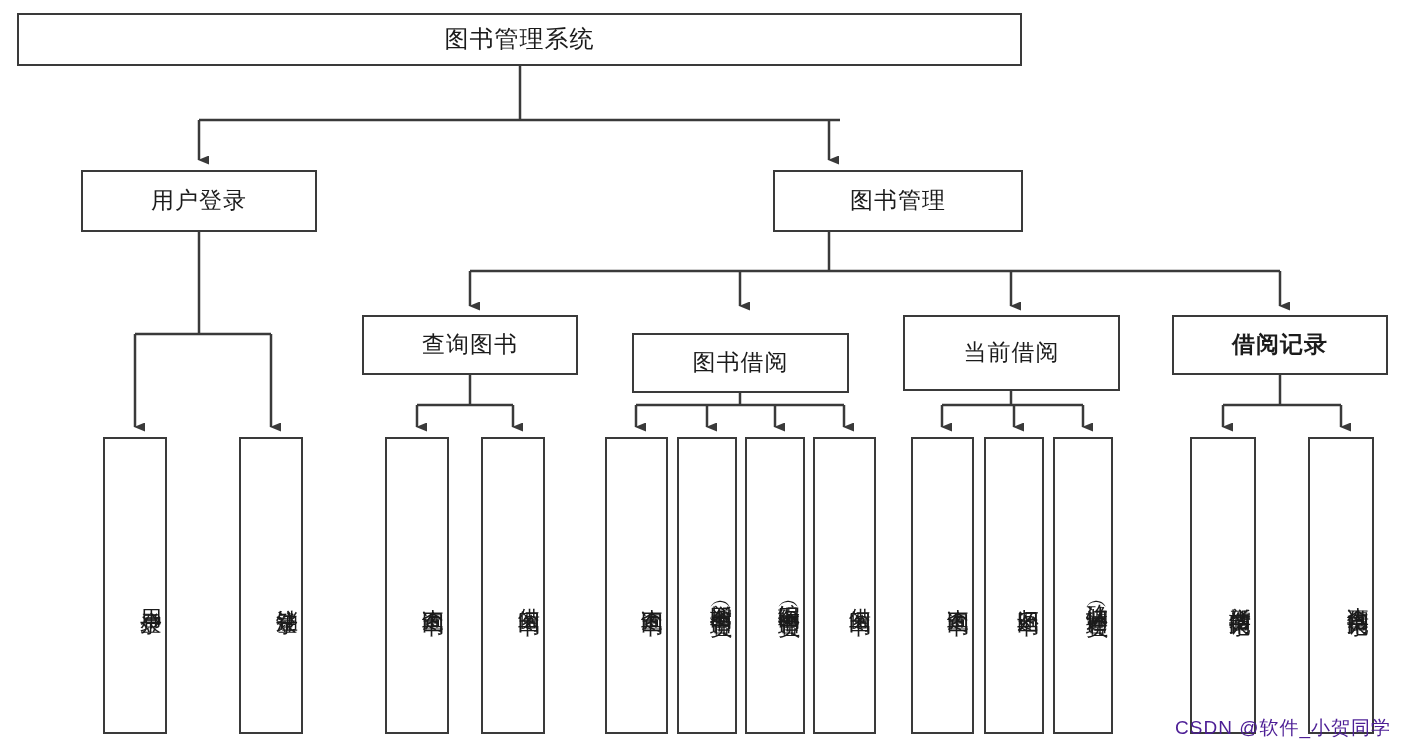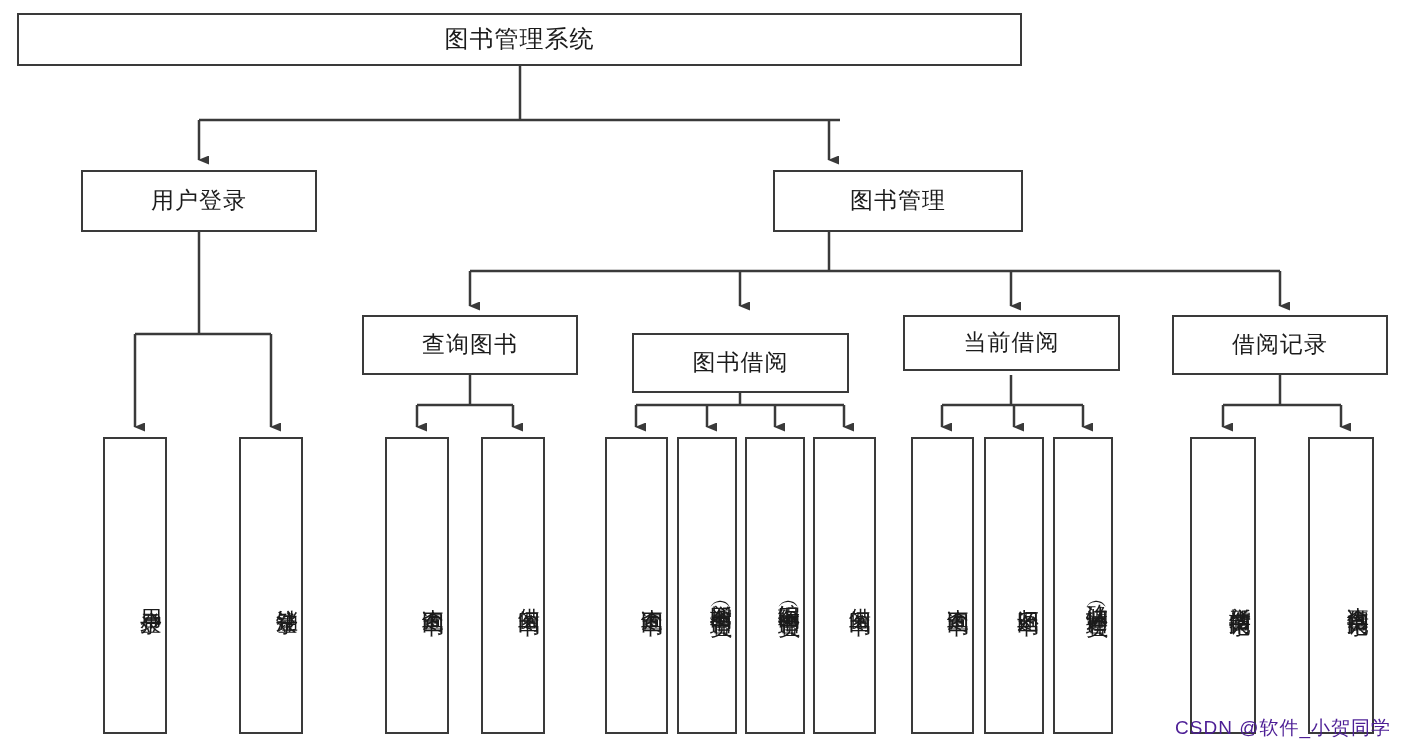--- a/index.html
+++ b/index.html
@@ -103,22 +103,22 @@
     </g>
   </svg>
 
   <div class="node-box node-h node-root" style="left: 17px; top: 13px; width: 1005px; height: 53px;">图书管理系统</div>
 
   <div class="node-box node-h" style="left: 81px; top: 170px; width: 236px; height: 62px;">用户登录</div>
   <div class="node-box node-h" style="left: 741px; top: 170px; width: 250px; height: 62px; margin-left: 32px;">图书管理</div>
 
   <div class="node-box node-h" style="left: 362px; top: 315px; width: 216px; height: 60px;">查询图书</div>
   <div class="node-box node-h" style="left: 632px; top: 333px; width: 217px; height: 60px;">图书借阅</div>
-  <div class="node-box node-h" style="left: 903px; top: 315px; width: 217px; height: 56px;">当前借阅</div>
-  <div class="node-box node-h" style="left: 1172px; top: 315px; width: 216px; height: 60px;">借阅记录</div>
+  <div class="node-box node-h" style="left: 903px; top: 315px; width: 217px; height: 76px;">当前借阅</div>
+  <div class="node-box node-h" style="left: 1172px; top: 315px; width: 216px; height: 60px; font-weight: bold;">借阅记录</div>
 
   <div class="node-box node-v" style="left: 103px; top: 437px; width: 64px; height: 297px;">用户登录</div>
   <div class="node-box node-v" style="left: 239px; top: 437px; width: 64px; height: 297px;">注销登录</div>
   <div class="node-box node-v" style="left: 385px; top: 437px; width: 64px; height: 297px;">查询图书</div>
   <div class="node-box node-v" style="left: 481px; top: 437px; width: 64px; height: 297px;">借阅图书</div>
   <div class="node-box node-v" style="left: 605px; top: 437px; width: 63px; height: 297px;">查询图书</div>
   <div class="node-box node-v" style="left: 677px; top: 437px; width: 60px; height: 297px;">新增图书（管理员）</div>
   <div class="node-box node-v" style="left: 745px; top: 437px; width: 60px; height: 297px;">编辑图书（管理员）</div>
   <div class="node-box node-v" style="left: 813px; top: 437px; width: 63px; height: 297px;">借阅图书</div>
   <div class="node-box node-v" style="left: 911px; top: 437px; width: 63px; height: 297px;">查询图书</div>

